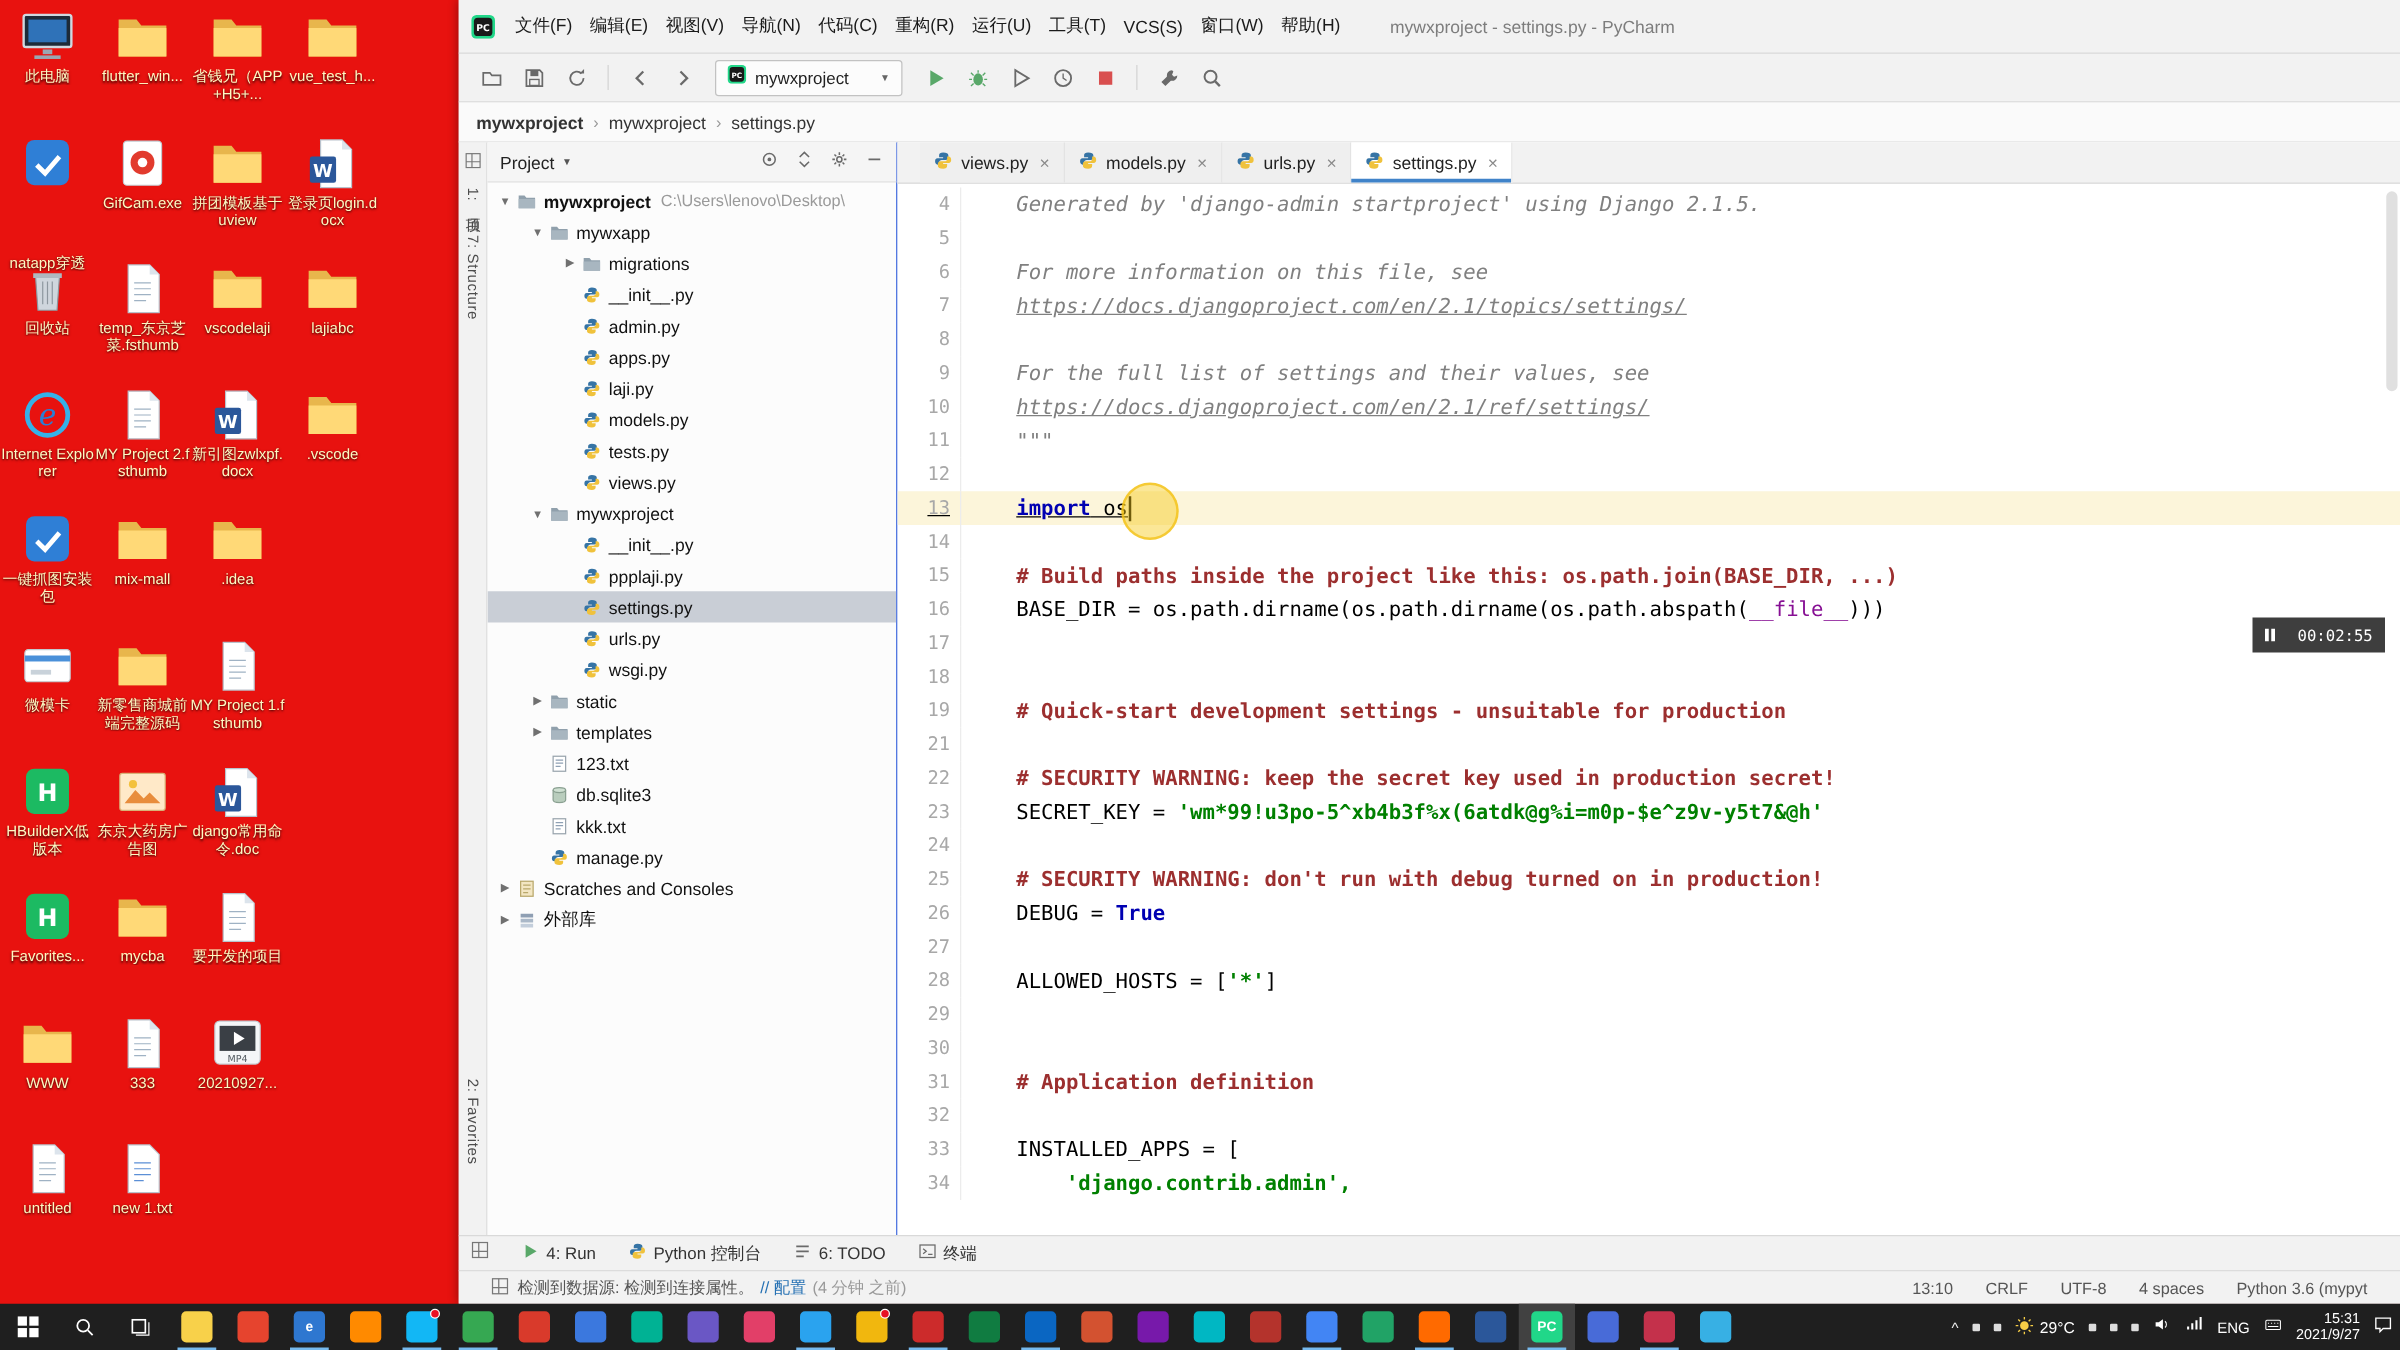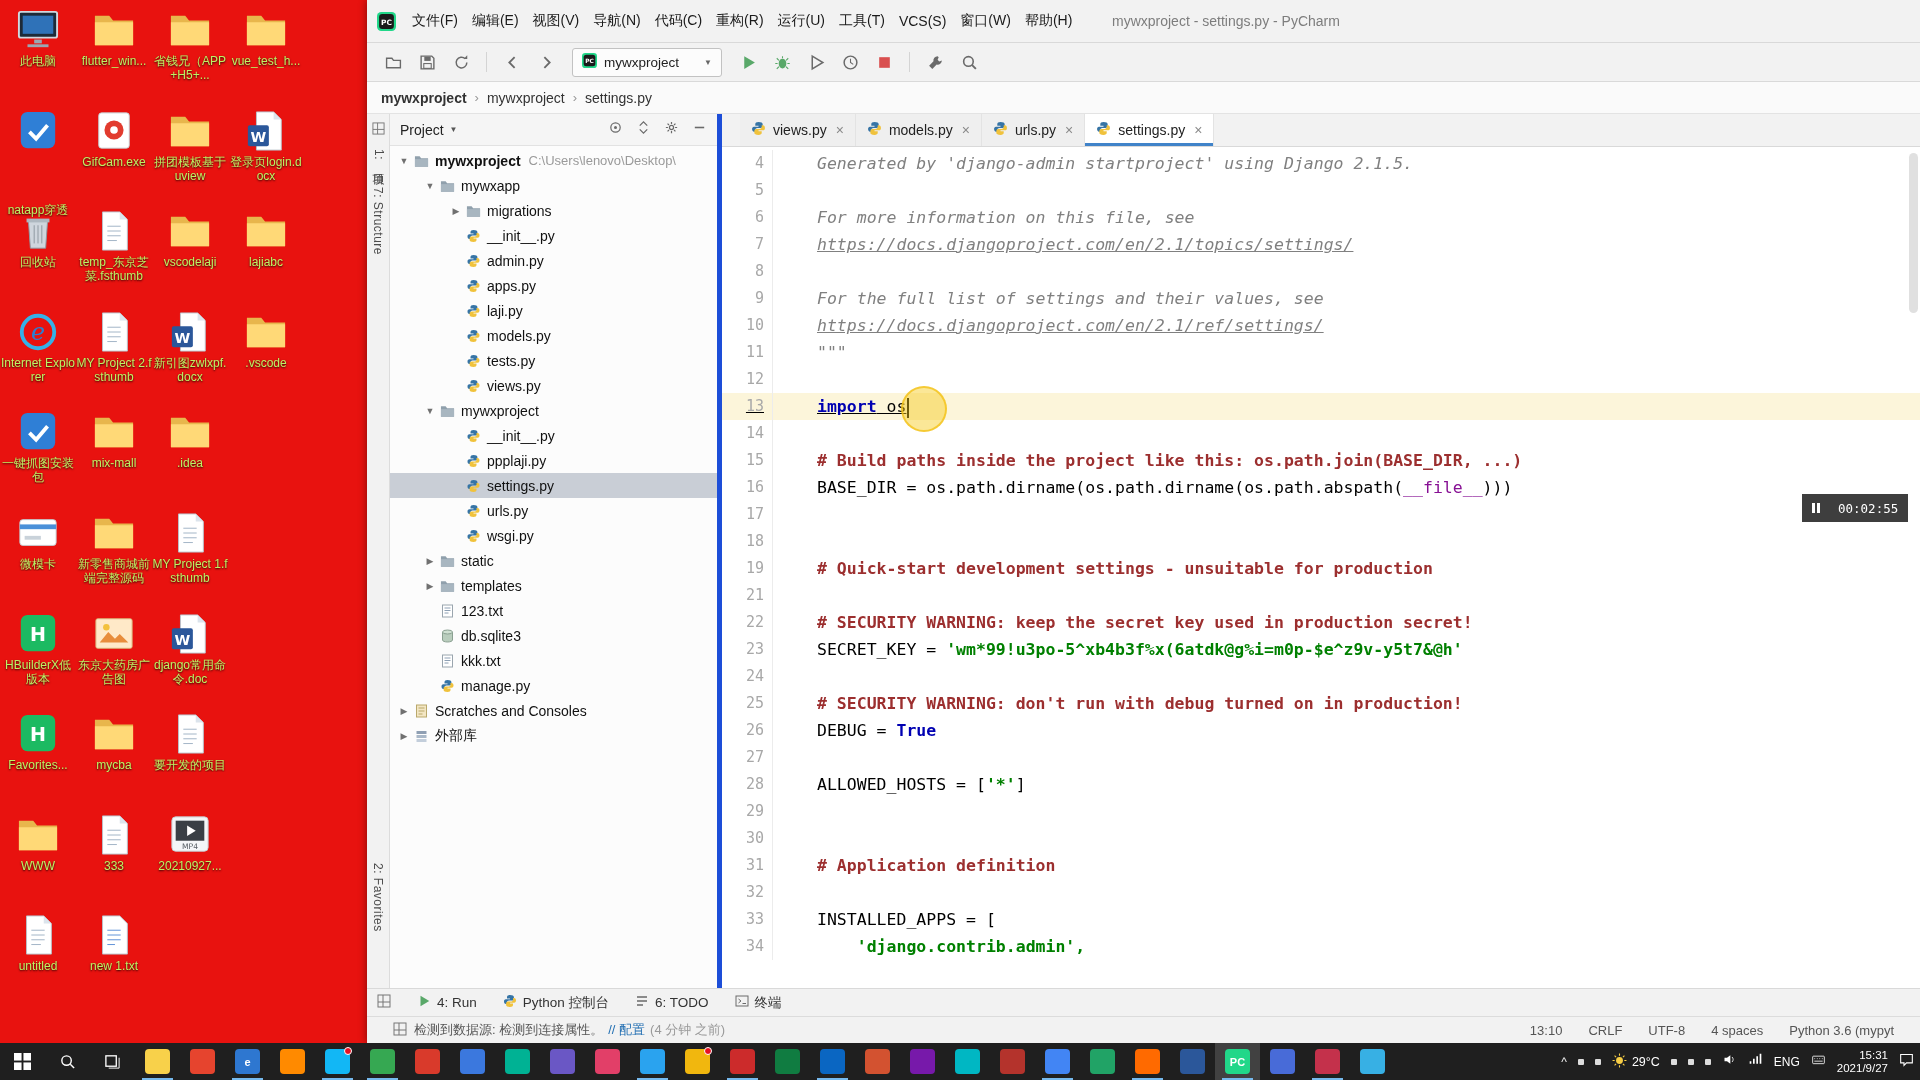--- a/index.html
+++ b/index.html
@@ -3,21 +3,21 @@
 <meta charset="utf-8">
 <style>
   html,body{margin:0;padding:0;width:1920px;height:1080px;overflow:hidden;font-family:"Liberation Sans","DejaVu Sans",sans-serif;}
   .screen{position:relative;width:1920px;height:1080px;overflow:hidden;background:#8a0d0b;}
 
   
   .desktop{position:absolute;inset:0;background:#e8120f;}
   .dicon{position:absolute;width:76px;display:flex;flex-direction:column;align-items:center;cursor:default;}
   .dicon-img{height:46px;display:flex;align-items:flex-end;justify-content:center;}
   .dicon-img svg{width:46px;height:42px;}
-  .dicon-label{margin-top:3px;width:76px;color:#bef264;font-size:12px;line-height:14px;text-align:center;word-break:break-all;max-height:43px;overflow:hidden;text-shadow:0 1px 2px rgba(0,0,0,.85);}
+  .dicon-label{margin-top:3px;width:76px;color:#fef9c3;font-size:12px;line-height:14px;text-align:center;word-break:break-all;max-height:43px;overflow:hidden;text-shadow:0 1px 2px rgba(0,0,0,.85);}
 
   
   .pycharm{position:absolute;left:367px;top:0;right:0;bottom:37px;display:flex;flex-direction:column;background:#f5f5f5;box-shadow:0 0 8px rgba(0,0,0,.45);}
   .titlebar{height:42px;background:#f2f2f2;border-bottom:1px solid #d9d9d9;display:flex;align-items:center;padding:0 10px;position:relative;flex:0 0 auto;}
   .applogo{width:19px;height:19px;margin-right:9px;}
   .applogo svg{width:19px;height:19px;}
   .menu-item{font-size:14px;color:#1a1a1a;padding:4px 7px;border-radius:3px;white-space:nowrap;}
   .win-title{position:absolute;left:745px;color:#7d7d7d;font-size:14px;white-space:nowrap;}
 
   .toolbar{height:38px;background:#f2f2f2;border-bottom:1px solid #d9d9d9;display:flex;align-items:center;padding:0 12px;gap:6px;flex:0 0 auto;}
@@ -34,21 +34,21 @@
   .crumb.first{font-weight:bold;}
   .crumb-sep{color:#999;font-size:13px;}
 
   .main{flex:1;display:flex;min-height:0;}
 
   .stripe{width:22px;background:#f2f2f2;border-right:1px solid #dcdcdc;display:flex;flex-direction:column;align-items:center;padding:8px 0 56px 0;flex:0 0 auto;}
   .stripe svg{width:13px;height:13px;margin-bottom:10px;}
   .vlabel{writing-mode:vertical-rl;font-size:12px;color:#4c4c4c;margin-bottom:22px;letter-spacing:.5px;white-space:nowrap;}
   .stripe .spacer{flex:1;}
 
-  .project{width:327px;background:#fcfcfc;border-right:5px solid #1d4ed8;display:flex;flex-direction:column;flex:0 0 auto;min-height:0;}
+  .project{width:327px;background:#fcfcfc;border-right:1px solid #1d4ed8;display:flex;flex-direction:column;flex:0 0 auto;min-height:0;}
   .project-header{height:31px;background:#f5f5f5;border-bottom:1px solid #e2e2e2;display:flex;align-items:center;padding:0 10px;gap:6px;flex:0 0 auto;}
   .project-title{font-size:14px;color:#222;}
   .project-header .chev{font-size:8px;color:#555;}
   .ph-icons{margin-left:auto;display:flex;gap:13px;align-items:center;}
   .ph-icons svg{width:15px;height:15px;}
   .tree{flex:1;overflow:hidden;padding-top:2px;}
   .tree-row{height:25px;display:flex;align-items:center;font-size:14px;color:#111;white-space:nowrap;}
   .tree-row.selected{background:#c9ced6;}
   .tree-arrow{width:16px;text-align:center;font-size:9px;color:#707070;flex:0 0 auto;}
   .tree-icon{width:18px;height:16px;display:flex;align-items:center;justify-content:center;margin-right:5px;flex:0 0 auto;}

